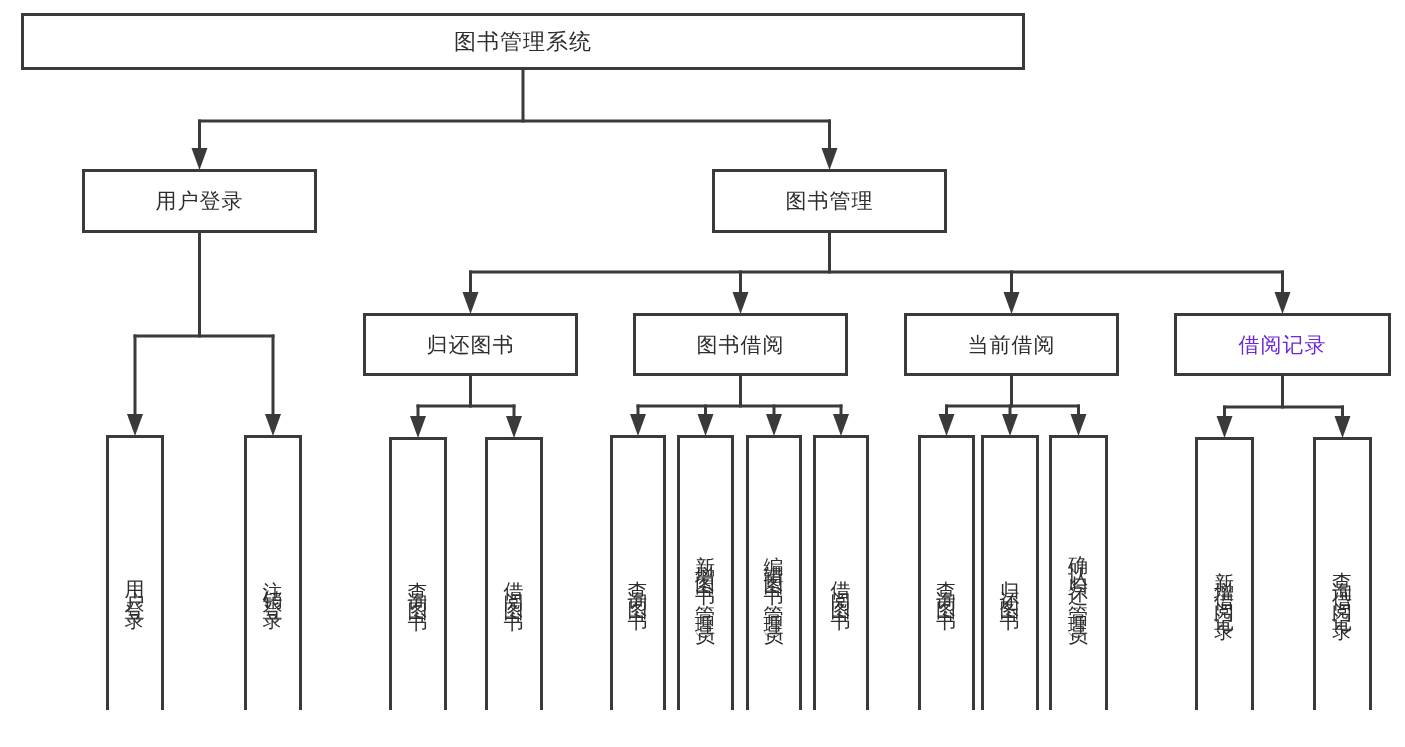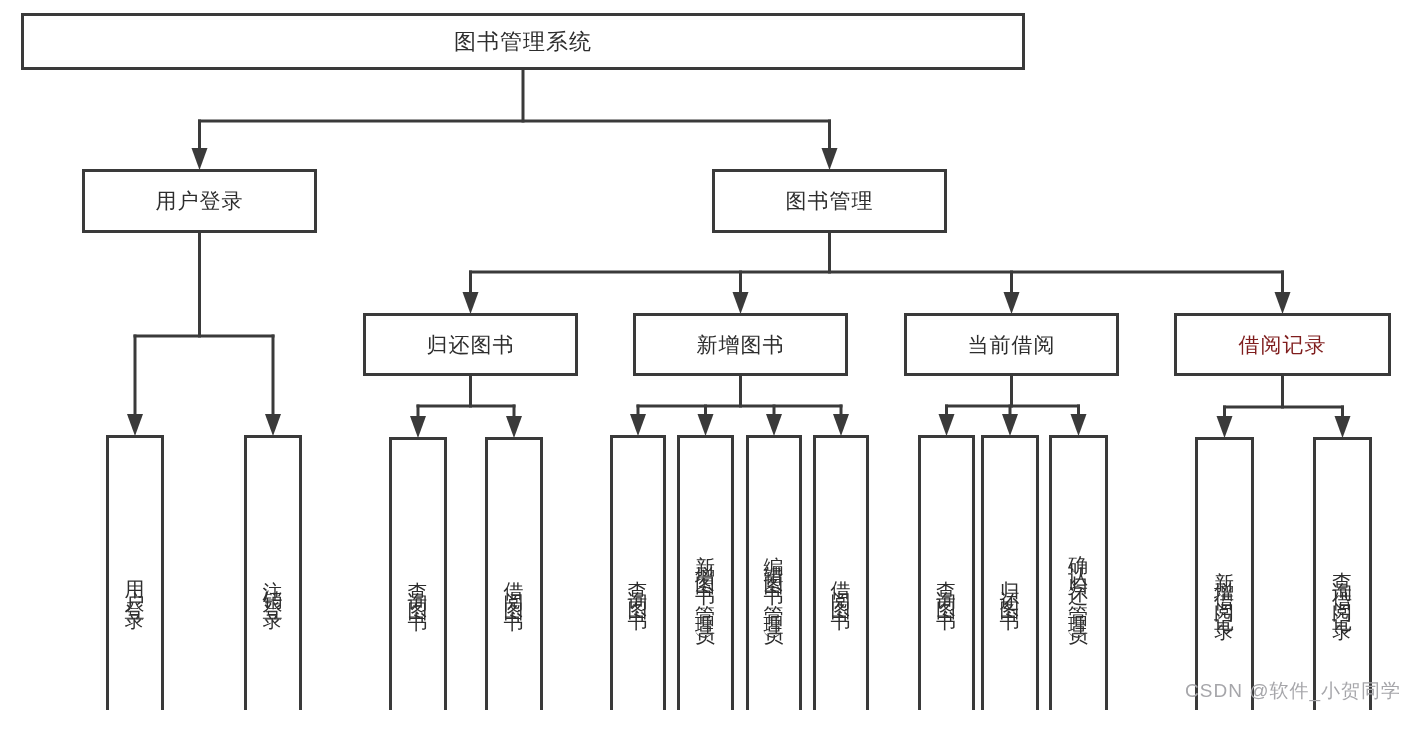--- a/index.html
+++ b/index.html
@@ -118,26 +118,26 @@
       <div class="node node-h" style="left: 82px; top: 169px; width: 235px; height: 64px; border-color: rgb(58, 58, 58); background: rgb(255, 255, 255); color: rgb(45, 45, 45);">
         <span class="label">用户登录</span>
       </div>
       <div class="node node-h" style="left: 712px; top: 169px; width: 235px; height: 64px; border-color: rgb(58, 58, 58); background: rgb(255, 255, 255); color: rgb(45, 45, 45);">
         <span class="label">图书管理</span>
       </div>
       <div class="node node-h" style="left: 363px; top: 313px; width: 215px; height: 63px; border-color: rgb(58, 58, 58); background: rgb(255, 255, 255); color: rgb(45, 45, 45);">
         <span class="label">归还图书</span>
       </div>
       <div class="node node-h" style="left: 633px; top: 313px; width: 215px; height: 63px; border-color: rgb(58, 58, 58); background: rgb(255, 255, 255); color: rgb(45, 45, 45);">
-        <span class="label">新增图书</span>
+        <span class="label">图书借阅</span>
       </div>
       <div class="node node-h" style="left: 904px; top: 313px; width: 215px; height: 63px; border-color: rgb(58, 58, 58); background: rgb(255, 255, 255); color: rgb(45, 45, 45); align-items: center;">
         <span class="label">当前借阅</span>
       </div>
-      <div class="node node-h" style="left: 1174px; top: 313px; width: 217px; height: 63px; border-color: rgb(58, 58, 58); background: rgb(255, 255, 255); color: #7f1d1d;">
+      <div class="node node-h" style="left: 1174px; top: 313px; width: 217px; height: 63px; border-color: rgb(58, 58, 58); background: rgb(255, 255, 255); color: #6d28d9;">
         <span class="label">借阅记录</span>
       </div>
       <div class="node node-v" style="left: 106px; top: 435px; width: 58px; height: 300px; border-color: rgb(58, 58, 58); background: rgb(255, 255, 255); color: rgb(45, 45, 45);">
         <span class="label">用户登录</span>
       </div>
       <div class="node node-v" style="left: 244px; top: 435px; width: 58px; height: 300px; border-color: rgb(58, 58, 58); background: rgb(255, 255, 255); color: rgb(45, 45, 45);">
         <span class="label">注销登录</span>
       </div>
       <div class="node node-v" style="left: 389px; top: 437px; width: 58px; height: 298px; border-color: rgb(58, 58, 58); background: rgb(255, 255, 255); color: rgb(45, 45, 45);">
         <span class="label">查询图书</span>
@@ -166,14 +166,13 @@
       <div class="node node-v" style="left: 1049px; top: 435px; width: 59px; height: 300px; border-color: rgb(58, 58, 58); background: rgb(255, 255, 255); color: rgb(45, 45, 45);">
         <span class="label">确认归还（管理员）</span>
       </div>
       <div class="node node-v" style="left: 1195px; top: 437px; width: 59px; height: 298px; border-color: rgb(58, 58, 58); background: rgb(255, 255, 255); color: rgb(45, 45, 45);">
         <span class="label">新增借阅记录</span>
       </div>
       <div class="node node-v" style="left: 1313px; top: 437px; width: 59px; height: 298px; border-color: rgb(58, 58, 58); background: rgb(255, 255, 255); color: rgb(45, 45, 45);">
         <span class="label">查询借阅记录</span>
       </div>
     </div>
-  <span id="watermark" style="color: rgb(166, 166, 170);">CSDN @软件_小贺同学</span>
 </div>
 
 </body></html>

